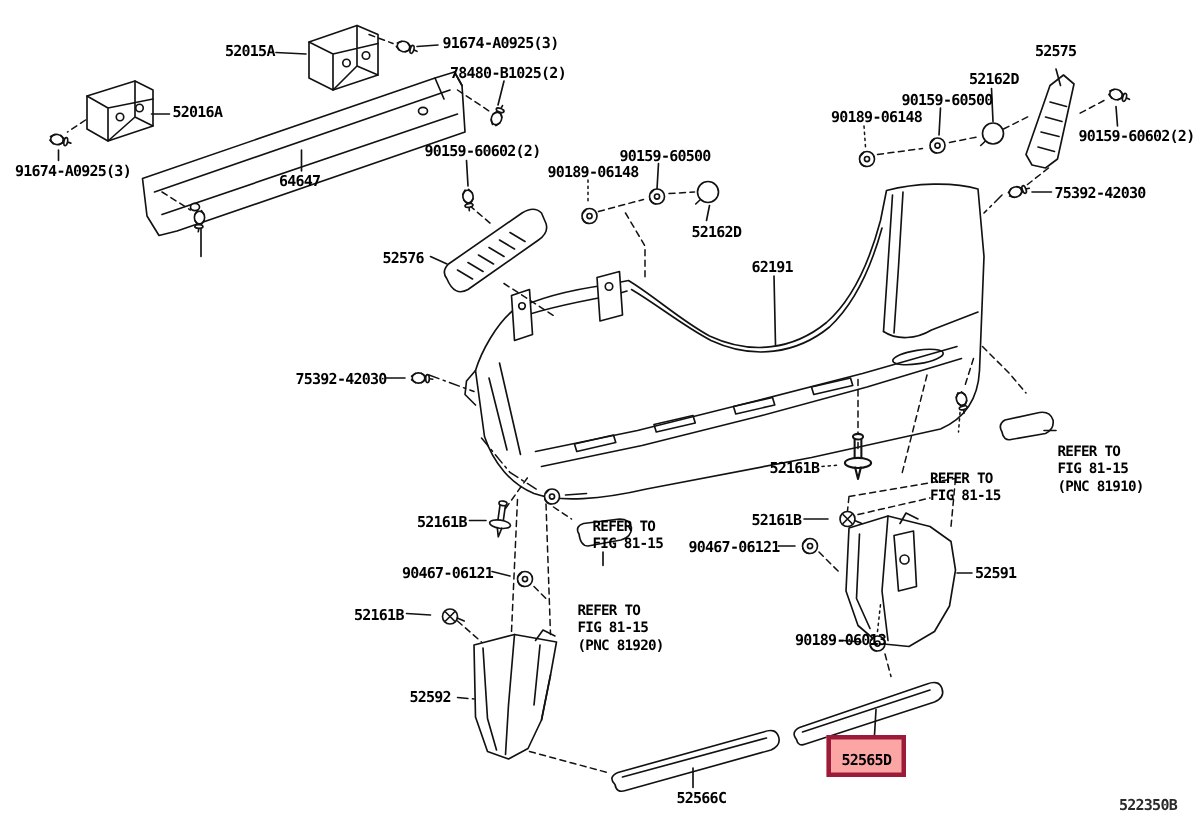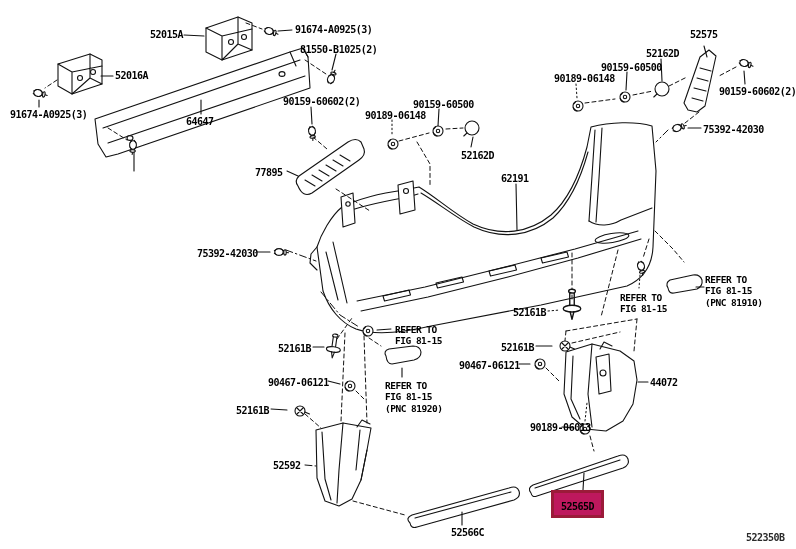--- a/index.html
+++ b/index.html
@@ -7,22 +7,22 @@
          font-family:"DejaVu Sans Mono", monospace;}
   .art{position:absolute;left:0;top:0;}
   .o{fill:#ffffff;stroke:#121212;stroke-width:1.1;stroke-linejoin:round;}
   .s{fill:none;stroke:#121212;stroke-width:1.1;stroke-linecap:round;stroke-linejoin:round;}
   .d{fill:none;stroke:#121212;stroke-width:1;stroke-dasharray:4 3;stroke-linecap:round;}
   .dt{fill:none;stroke:#121212;stroke-width:1;stroke-dasharray:1.5 2.6;stroke-linecap:round;}
   .dd{fill:none;stroke:#121212;stroke-width:1;stroke-dasharray:7 3 1.5 3;stroke-linecap:round;}
   .lbl{position:absolute;font:700 10px "DejaVu Sans Mono",monospace;letter-spacing:-0.5px;
        color:#000;white-space:nowrap;cursor:pointer;}
   .note{position:absolute;font:700 9.5px "DejaVu Sans Mono",monospace;letter-spacing:-0.5px;
-        color:#000;white-space:pre-line;line-height:1.2;}
-  .lbl-box{position:absolute;border:3px solid #9b1b39;background:#be185d;padding:2px 7px 1px;cursor:pointer;}
+        color:#000;white-space:pre-line;line-height:1.2;margin-top:22px;}
+  .lbl-box{position:absolute;border:3px solid #9b1b39;background:#fca5a5;padding:2px 7px 1px;cursor:pointer;}
   .lbl-box .lbl-inline{font:700 10px "DejaVu Sans Mono",monospace;letter-spacing:-0.5px;color:#000;}
   .figcode{position:absolute;font:700 10px "DejaVu Sans Mono",monospace;letter-spacing:-0.5px;color:#2b2b2b;}
 </style>
 </head>
 <body>
 
 <div class="stage">
 
 <svg class="art" width="796" height="549" viewBox="0 0 796 549">
   <defs>
@@ -179,42 +179,42 @@
     <use href="#ring" transform="translate(662,89)"></use>
     <use href="#pin" transform="translate(334,345) rotate(8)"></use>
     <use href="#pin" transform="translate(572,303) scale(1.25)"></use>
     <use href="#screw" transform="translate(565,346)"></use>
     <use href="#screw" transform="translate(300,411)"></use>
   </g>
 </svg>
 
 <div class="lbl" style="left:150px;top:29px">52015A</div>
 <div class="lbl" style="left:295px;top:24px">91674-A0925(3)</div>
-<div class="lbl" style="left:300px;top:44px">81550-B1025(2)</div>
+<div class="lbl" style="left:300px;top:44px">78480-B1025(2)</div>
 <div class="lbl" style="left:115px;top:70px">52016A</div>
 <div class="lbl" style="left:10px;top:109px">91674-A0925(3)</div>
 <div class="lbl" style="left:186px;top:116px">64647</div>
 <div class="lbl" style="left:283px;top:96px">90159-60602(2)</div>
 <div class="lbl" style="left:365px;top:110px">90189-06148</div>
 <div class="lbl" style="left:413px;top:99px">90159-60500</div>
 <div class="lbl" style="left:461px;top:150px">52162D</div>
-<div class="lbl" style="left:255px;top:167px">77895</div>
+<div class="lbl" style="left:255px;top:167px">52576</div>
 <div class="lbl" style="left:501px;top:173px">62191</div>
 <div class="lbl" style="left:690px;top:29px">52575</div>
 <div class="lbl" style="left:646px;top:48px">52162D</div>
 <div class="lbl" style="left:601px;top:62px">90159-60500</div>
 <div class="lbl" style="left:554px;top:73px">90189-06148</div>
 <div class="lbl" style="left:719px;top:86px">90159-60602(2)</div>
 <div class="lbl" style="left:703px;top:124px">75392-42030</div>
 <div class="lbl" style="left:197px;top:248px">75392-42030</div>
 <div class="lbl" style="left:278px;top:343px">52161B</div>
 <div class="lbl" style="left:513px;top:307px">52161B</div>
 <div class="lbl" style="left:501px;top:342px">52161B</div>
 <div class="lbl" style="left:459px;top:360px">90467-06121</div>
-<div class="lbl" style="left:650px;top:377px">44072</div>
+<div class="lbl" style="left:650px;top:377px">52591</div>
 <div class="lbl" style="left:268px;top:377px">90467-06121</div>
 <div class="lbl" style="left:236px;top:405px">52161B</div>
 <div class="lbl" style="left:273px;top:460px">52592</div>
 <div class="lbl" style="left:530px;top:422px">90189-06013</div>
 <div class="lbl" style="left:451px;top:527px">52566C</div>
 
 <div class="lbl-box" style="left:551px;top:490px">
   <span class="lbl-inline">52565D</span>
 </div>
 

